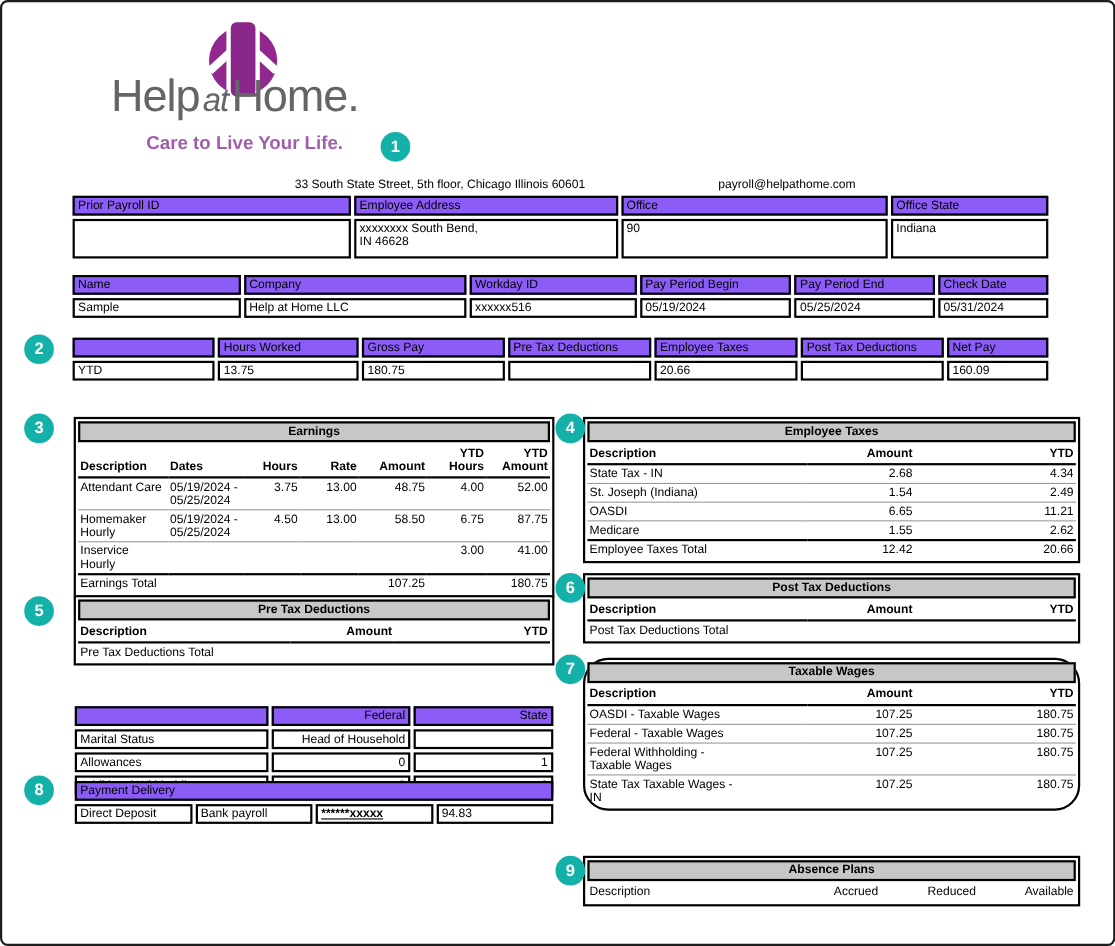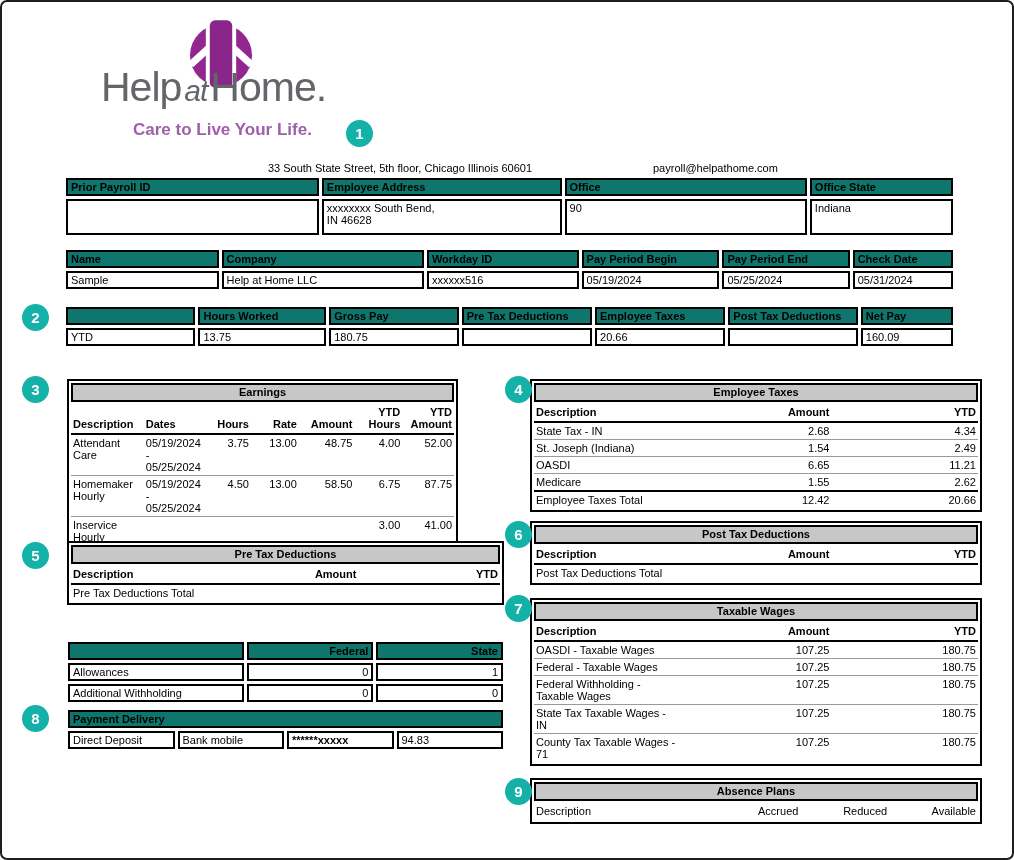--- a/index.html
+++ b/index.html
@@ -16,21 +16,21 @@
   .tagline{font-size:17px;font-weight:bold;color:#a05faa;}
 
   .addr{font-size:11px;}
 
   
   table.grid{border-collapse:separate;border-spacing:3px;table-layout:fixed;width:100%;}
   table.grid th, table.grid td{
     border:2px solid #000;font-size:11px;padding:1px 3px;vertical-align:top;
     text-align:left;background:#fff;overflow:hidden;
   }
-  table.grid th{background:#0f766e;font-weight:bold;}
+  table.grid th{background:#8b5cf6;font-weight:normal;}
   .tall td{height:30px;}
   .r{text-align:right !important;}
   .c{text-align:right;}
   .pre{white-space:pre-line;}
 
   
   .sect{border:2px solid #000;padding:2px;background:#fff;box-sizing:border-box;}
   .sect-title{
     background:#c7c7c7;border:2px solid #000;font-weight:bold;text-align:center;
     font-size:11px;padding:1px 0 2px;
@@ -154,21 +154,21 @@
         <td>180.75</td>
         <td></td>
         <td>20.66</td>
         <td></td>
         <td>160.09</td>
       </tr>
     </tbody>
       </table>
   </div>
 
-  <div class="abs sect" style="left:65px;top:377px;width:391px;">
+  <div class="abs sect" style="left:65px;top:377px;width:437px;">
     <div class="sect-title">Earnings</div>
     <table>
       <colgroup>
           <col style="width:19%">
           <col style="width:16%">
           <col style="width:12%">
           <col style="width:12.5%">
           <col style="width:14.5%">
           <col style="width:12.5%">
           <col style="width:13.5%">
@@ -309,21 +309,21 @@
       </tr>
       <tr>
         <td>Post Tax Deductions Total</td>
         <td></td>
             <td></td>
       </tr>
     </tbody>
       </table>
   </div>
 
-  <div class="abs sect" style="left:528px;top:596px;width:452px;">
+  <div class="abs sect" style="left:528px;top:596px;width:452px;border-radius:23px;">
     <div class="sect-title">Taxable Wages</div>
     <table>
       <colgroup>
           <col style="width:45%">
           <col style="width:22%">
           <col style="width:33%">
         </colgroup>
       <tbody>
           <tr>
         <th>Description</th>
@@ -345,42 +345,41 @@
 Taxable Wages</td>
         <td class="r">107.25</td>
         <td class="r">180.75</td>
       </tr>
       <tr>
         <td class="pre">State Tax Taxable Wages -
 IN</td>
         <td class="r">107.25</td>
         <td class="r">180.75</td>
       </tr>
-      <tr>
-        <td class="pre">County Tax Taxable Wages -
-71</td>
-        <td class="r">107.25</td>
-        <td class="r">180.75</td>
-      </tr>
     </tbody>
       </table>
   </div>
 
   <div class="abs" style="left:63px;top:637px;width:441px;">
     <table class="grid">
       <colgroup>
           <col style="width:41%">
           <col style="width:29.5%">
           <col style="width:29.5%">
         </colgroup>
       <tbody>
           <tr>
         <th></th>
         <th class="r">Federal</th>
         <th class="r">State</th>
+      </tr>
+      <tr>
+        <td>Marital Status</td>
+        <td class="r">Head of Household</td>
+        <td class="r"></td>
       </tr>
       <tr>
         <td>Allowances</td>
         <td class="r">0</td>
         <td class="r">1</td>
       </tr>
       <tr>
         <td>Additional Withholding</td>
         <td class="r">0</td>
         <td class="r">0</td>
@@ -396,22 +395,22 @@
           <col style="width:25%">
           <col style="width:25%">
           <col style="width:25%">
         </colgroup>
       <tbody>
           <tr>
         <th colspan="4" class="c">Payment Delivery</th>
       </tr>
       <tr>
         <td class="c">Direct Deposit</td>
-        <td class="c">Bank mobile</td>
-        <td class="c" style="font-weight:bold;">******xxxxx</td>
+        <td class="c">Bank payroll</td>
+        <td class="c" style="font-weight:bold;text-decoration:underline;">******xxxxx</td>
         <td class="c">94.83</td>
       </tr>
     </tbody>
       </table>
   </div>
 
   <div class="abs sect" style="left:528px;top:776px;width:452px;">
     <div class="sect-title">Absence Plans</div>
     <table>
       <colgroup>

